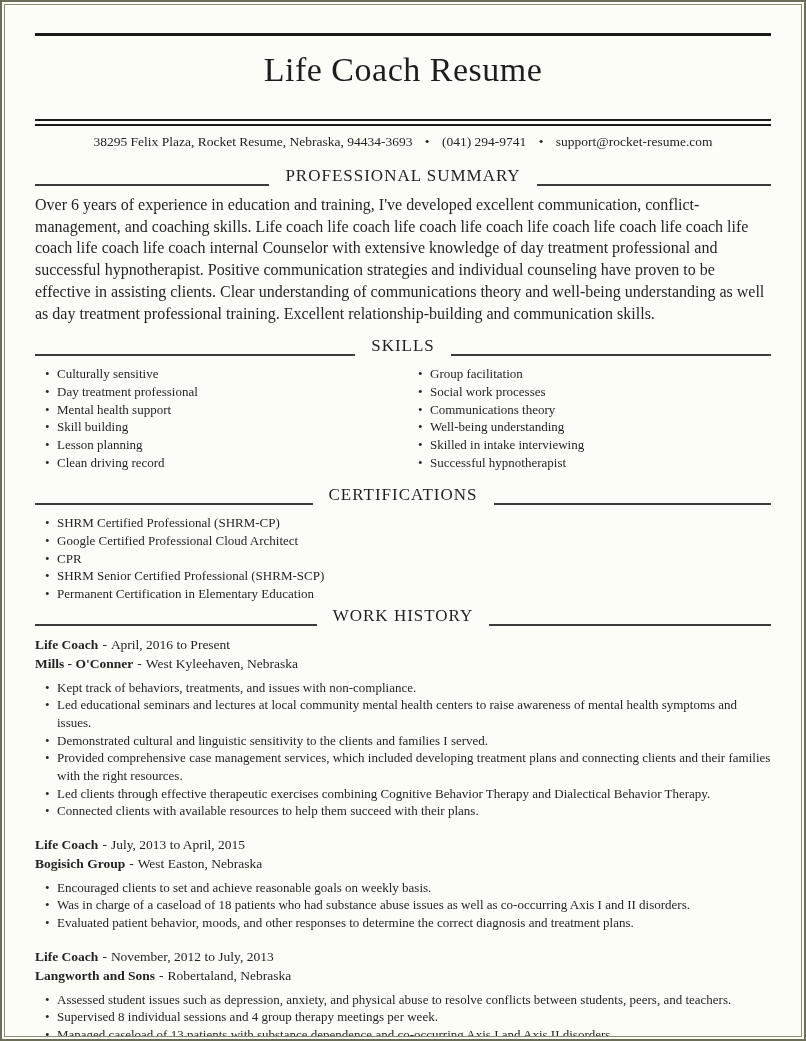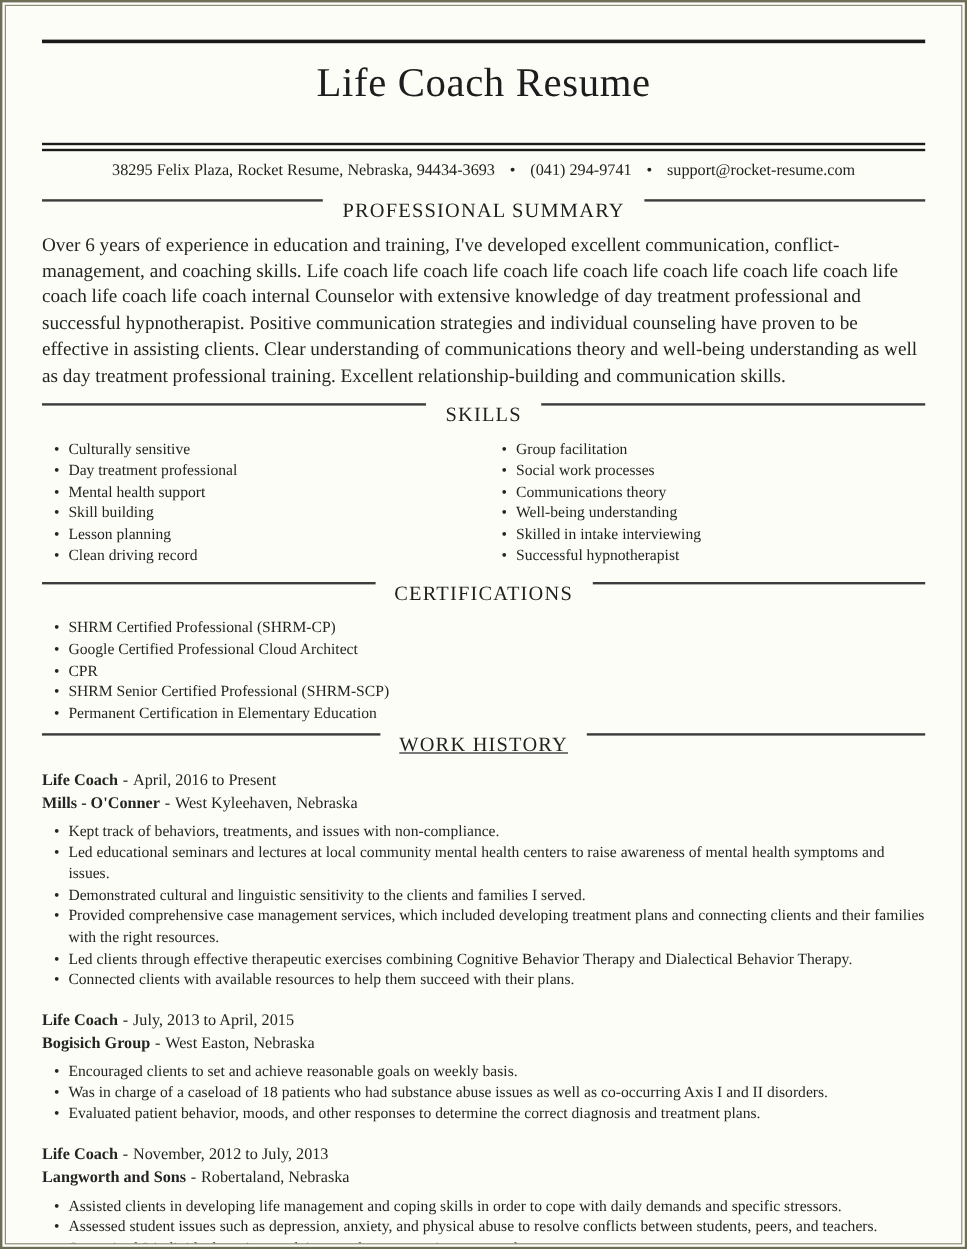--- a/index.html
+++ b/index.html
@@ -38,34 +38,34 @@
     border-top: 2px solid #1a1a1a;
     border-bottom: 2px solid #1a1a1a;
   }
   .contact {
     text-align: center;
     font-size: 13.5px;
     margin-top: 8px;
     color: #222222;
   }
   .contact .sep { margin: 0 9px; }
-  .section-header { display: flex; align-items: flex-start; }
+  .section-header { display: flex; align-items: flex-end; }
   .section-header .rule { flex: 1; border-top: 2px solid #3c3c3c; }
   .section-header h2 {
     margin: 0 16px;
     font-size: 17px;
     font-weight: normal;
     letter-spacing: 1px;
     color: #1f1f1f;
     white-space: nowrap;
   }
   .mt-summary { margin-top: 16px; }
   .mt-skills { margin-top: 12px; }
   .mt-certs { margin-top: 14px; }
-  .mt-work { margin-top: 8px; text-decoration: underline; }
+  .mt-work { margin-top: 3px; }
   p.summary {
     font-size: 16px;
     line-height: 1.36;
     margin: 8px 0 0 0;
   }
   ul.bullets {
     list-style: none;
     margin: 9px 0 0 0;
     padding: 0 0 0 11px;
   }
@@ -195,21 +195,20 @@
     </div>
 
     <div class="job">
       <div class="job-line">
         <span class="bold">Life Coach</span><span class="dash">-</span><span>November, 2012 to July, 2013</span>
       </div>
       <div class="job-line">
         <span class="bold">Langworth and Sons</span><span class="dash">-</span><span>Robertaland, Nebraska</span>
       </div>
       <ul class="bullets">
-        <li>Assisted clients in developing life management and coping skills in order to cope with daily demands and specific stressors.</li>
         <li>Assessed student issues such as depression, anxiety, and physical abuse to resolve conflicts between students, peers, and teachers.</li>
         <li>Supervised 8 individual sessions and 4 group therapy meetings per week.</li>
         <li>Managed caseload of 13 patients with substance dependence and co-occurring Axis I and Axis II disorders.</li>
       </ul>
     </div>
 
   </div>
 </div>
 
 </body></html>

